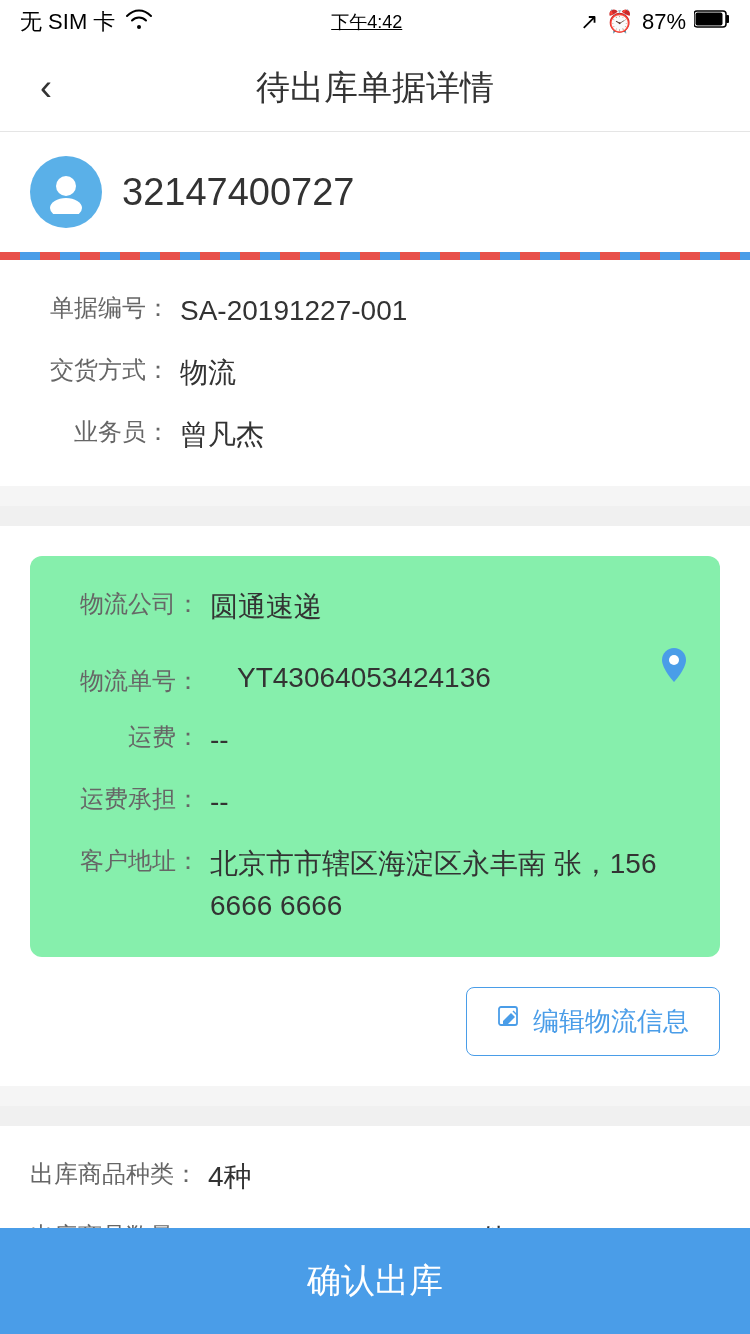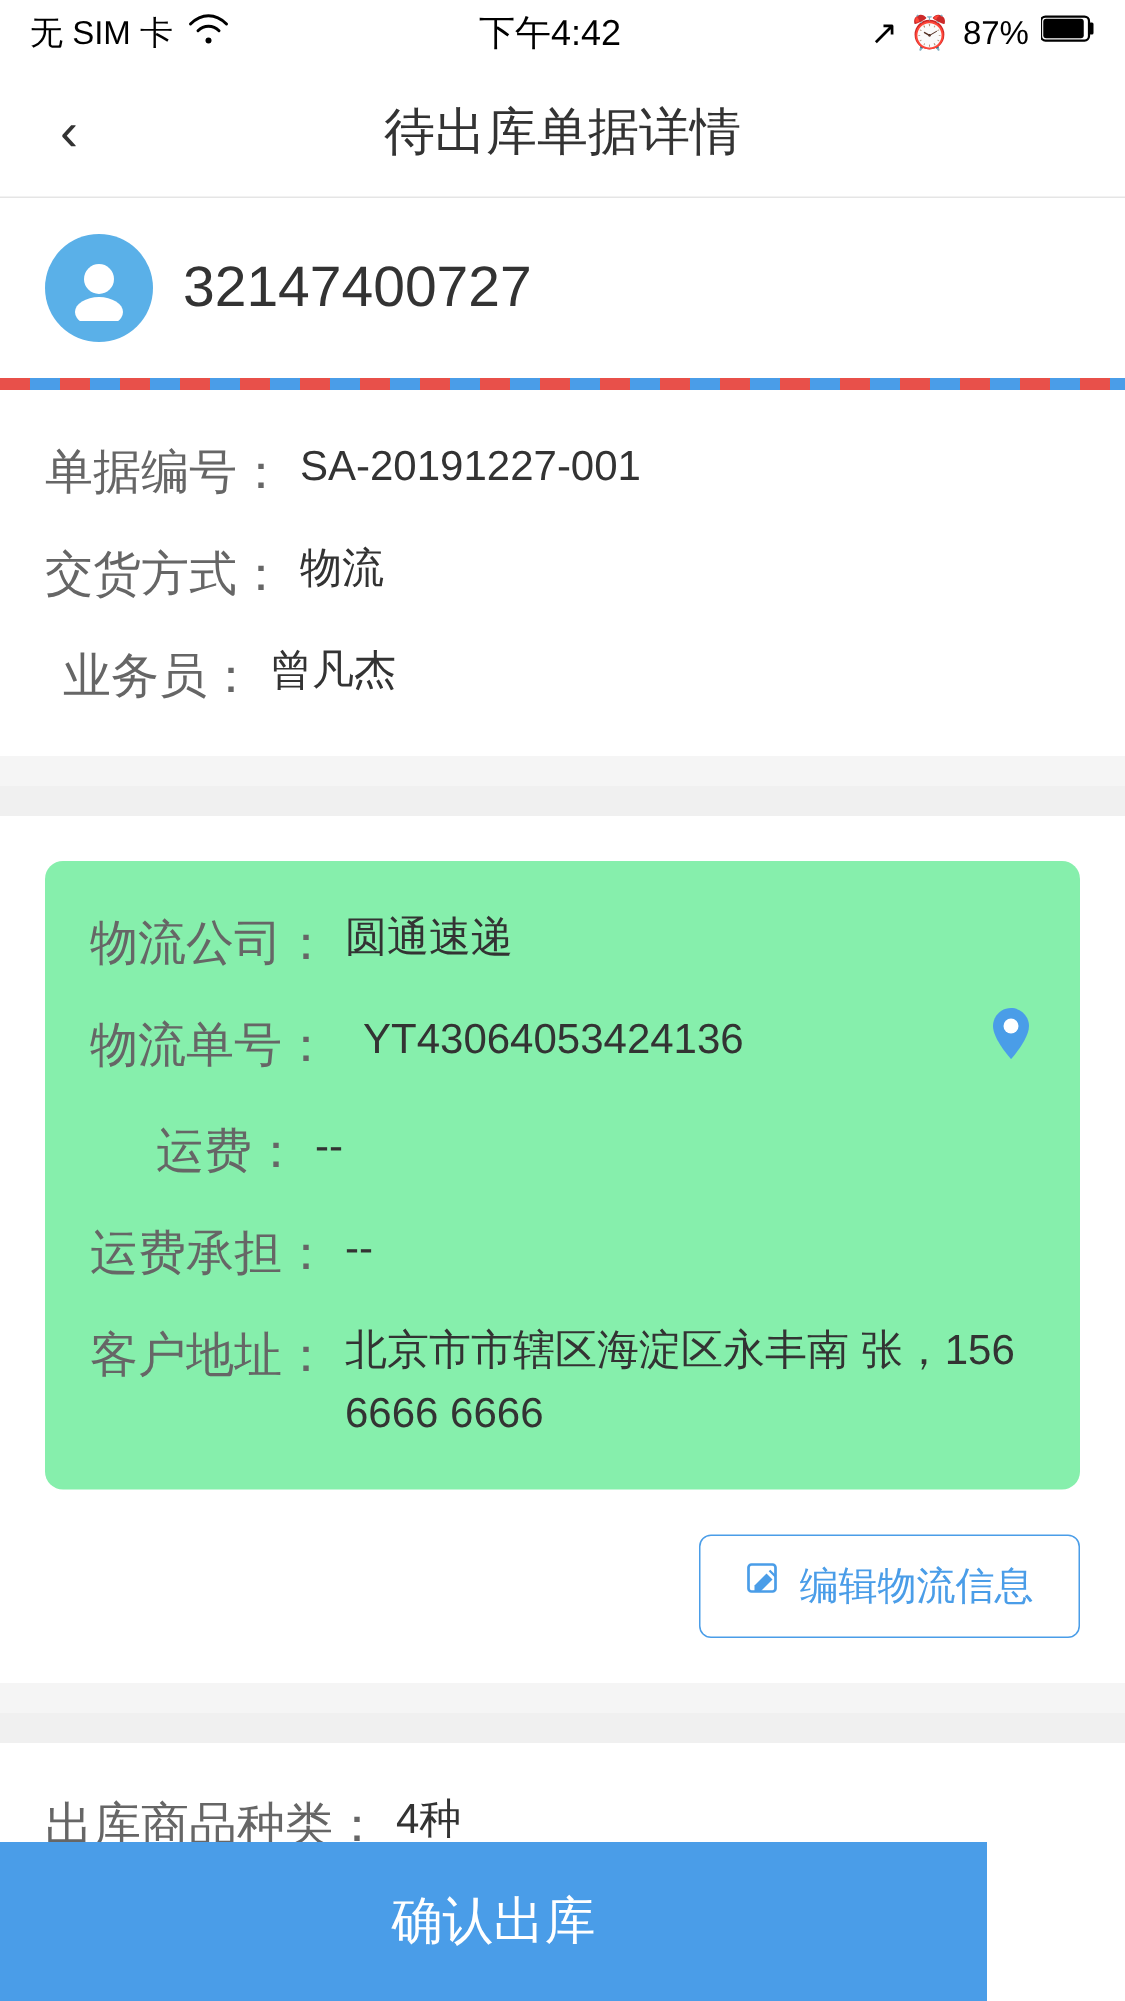--- a/index.html
+++ b/index.html
@@ -17,21 +17,21 @@
       background: #fff;
       height: 44px;
       display: flex;
       align-items: center;
       justify-content: space-between;
       padding: 0 20px;
       font-size: 24px;
       color: #000;
     }
     .status-left { display: flex; align-items: center; gap: 10px; font-size: 22px; }
-    .status-center { font-size: 24px; font-weight: 500; }
+    .status-center { font-size: 18px; font-weight: 500; text-decoration: underline; }
     .status-right { display: flex; align-items: center; gap: 8px; font-size: 22px; }
 
     
     .nav-bar {
       background: #fff;
       height: 88px;
       display: flex;
       align-items: center;
       padding: 0 30px;
       border-bottom: 1px solid #e5e5e5;
@@ -100,21 +100,21 @@
     }
     .section-row {
       display: flex;
       align-items: flex-start;
       margin-bottom: 20px;
       line-height: 1.5;
     }
     .section-row:last-child { margin-bottom: 0; }
     .row-label {
       color: #666;
-      font-size: 32px;
+      font-size: 24px;
       min-width: 140px;
       text-align: right;
       flex-shrink: 0;
     }
     .row-value {
       color: #333;
       font-size: 28px;
       margin-left: 10px;
       flex: 1;
     }
@@ -123,22 +123,22 @@
     .logistics-card {
       background: #86efac;
       border-radius: 12px;
       padding: 30px;
       margin-bottom: 20px;
     }
 
     
     .tracking-row {
       display: flex;
-      align-items: flex-start;
-      gap: 12px;
+      align-items: flex-end;
+      gap: 27px;
     }
     .location-icon {
       color: #4a9de8;
       font-size: 32px;
     }
 
     
     .btn-outline {
       display: flex;
       align-items: center;
@@ -159,21 +159,21 @@
     .btn-primary {
       background: #4a9de8;
       color: #fff;
       font-size: 34px;
       text-align: center;
       padding: 30px;
       cursor: pointer;
       position: fixed;
       bottom: 0;
       left: 0;
-      width: 658px;
+      width: 750px;
     }
 
     .clearfix::after { content: ''; display: table; clear: both; }
 
     .section-divider {
       height: 20px;
       background: #f0f0f0;
     }
 
     

